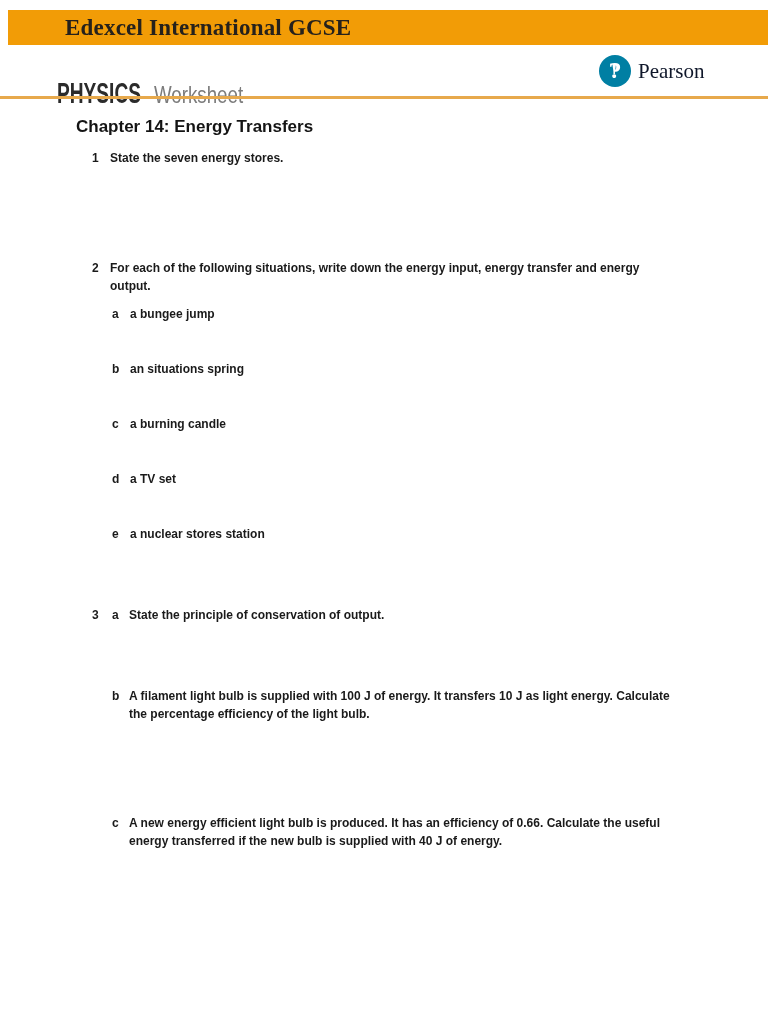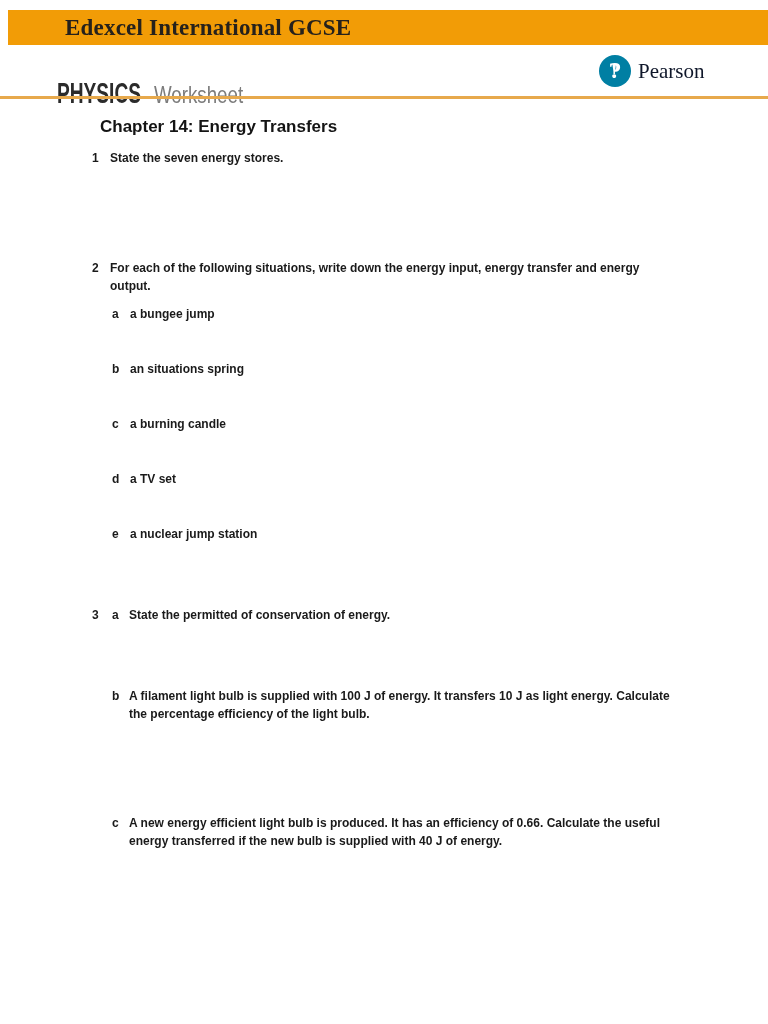--- a/index.html
+++ b/index.html
@@ -88,21 +88,21 @@
   }
   .rule {
     position: absolute;
     top: 96px; left: 0; right: 0;
     height: 3px;
     background: #E7A94C;
   }
   
   .title {
     position: absolute;
-    left: 100px; top: 117px;
+    left: 76px; top: 117px;
     font-size: 17px;
     font-weight: bold;
     color: #141414;
   }
   .row {
     position: absolute;
     display: flex;
     font-size: 12px;
     font-weight: bold;
     line-height: 17.5px;
@@ -176,27 +176,27 @@
     <span class="qtext">a burning candle</span>
   </div>
 
   <div class="row" style="left:112px; top:471px;">
     <span class="ltr2">d</span>
     <span class="qtext">a TV set</span>
   </div>
 
   <div class="row" style="left:112px; top:526px;">
     <span class="ltr2">e</span>
-    <span class="qtext">a nuclear jump station</span>
+    <span class="qtext">a nuclear stores station</span>
   </div>
 
   <div class="row" style="left:92px; top:607px;">
     <span class="num3">3</span>
     <span class="ltr">a</span>
-    <span class="qtext">State the permitted of conservation of energy.</span>
+    <span class="qtext">State the principle of conservation of output.</span>
   </div>
 
   <div class="row" style="left:112px; top:688px;">
     <span class="ltr">b</span>
     <span class="qtext w546">A filament light bulb is supplied with 100 J of energy. It transfers 10 J as light energy. Calculate the percentage efficiency of the light bulb.</span>
   </div>
 
   <div class="row" style="left:112px; top:815px;">
     <span class="ltr">c</span>
     <span class="qtext w540">A new energy efficient light bulb is produced. It has an efficiency of 0.66. Calculate the useful energy transferred if the new bulb is supplied with 40 J of energy.</span>

